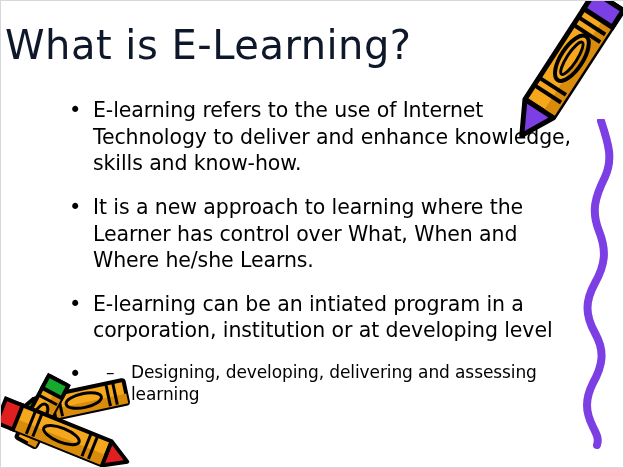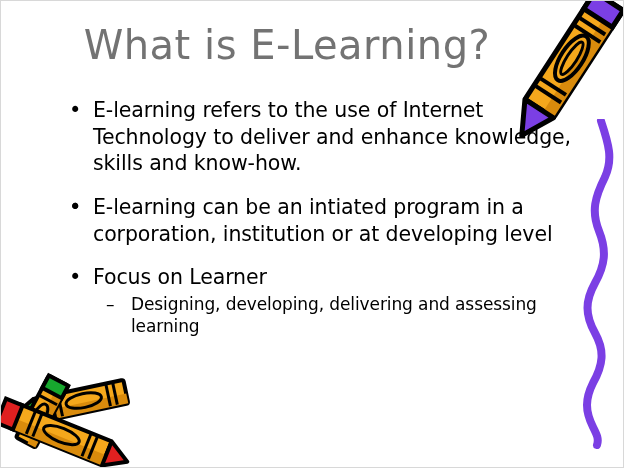--- a/index.html
+++ b/index.html
@@ -15,29 +15,28 @@
     background: #ffffff;
     overflow: hidden;
     font-family: "DejaVu Sans", sans-serif;
     box-sizing: border-box;
     border: 1px solid #d8d8d8;
   }
 
   
   #slide-title {
     position: absolute;
-    left: 16px;
+    left: 4px;
     top: 22px;
     width: 540px;
-    text-align: center;
     font-family: "DejaVu Sans", sans-serif;
     font-size: 40px;
     font-weight: 400;
     letter-spacing: 0.5px;
-    color: #737373;
+    color: #0f172a;
     line-height: 1.1;
     white-space: nowrap;
   }
 
   
   #body {
     position: absolute;
     left: 60px;
     top: 96px;
     width: 520px;
@@ -132,30 +131,30 @@
 
   <div id="body">
 
     <div class="bullet-row">
       <span class="bullet-marker">•</span>
       <span class="bullet-text">E-learning refers to the use of Internet Technology to deliver and enhance knowledge, skills and know-how.</span>
     </div>
 
     <div class="bullet-row">
       <span class="bullet-marker">•</span>
+      <span class="bullet-text">It is a new approach to learning where the Learner has control over What, When and Where he/she Learns.</span>
     </div>
 
     <div class="bullet-row">
       <span class="bullet-marker">•</span>
       <span class="bullet-text">E-learning can be an intiated program in a corporation, institution or at developing level</span>
     </div>
 
     <div class="bullet-row tight">
       <span class="bullet-marker">•</span>
-      <span class="bullet-text">Focus on Learner</span>
     </div>
 
     <div class="sub-row">
       <span class="sub-marker">–</span>
       <span class="sub-text">Designing, developing, delivering and assessing learning</span>
     </div>
 
   </div>
 
   <svg class="art" id="crayon-top-right" viewBox="0 0 130 160">

